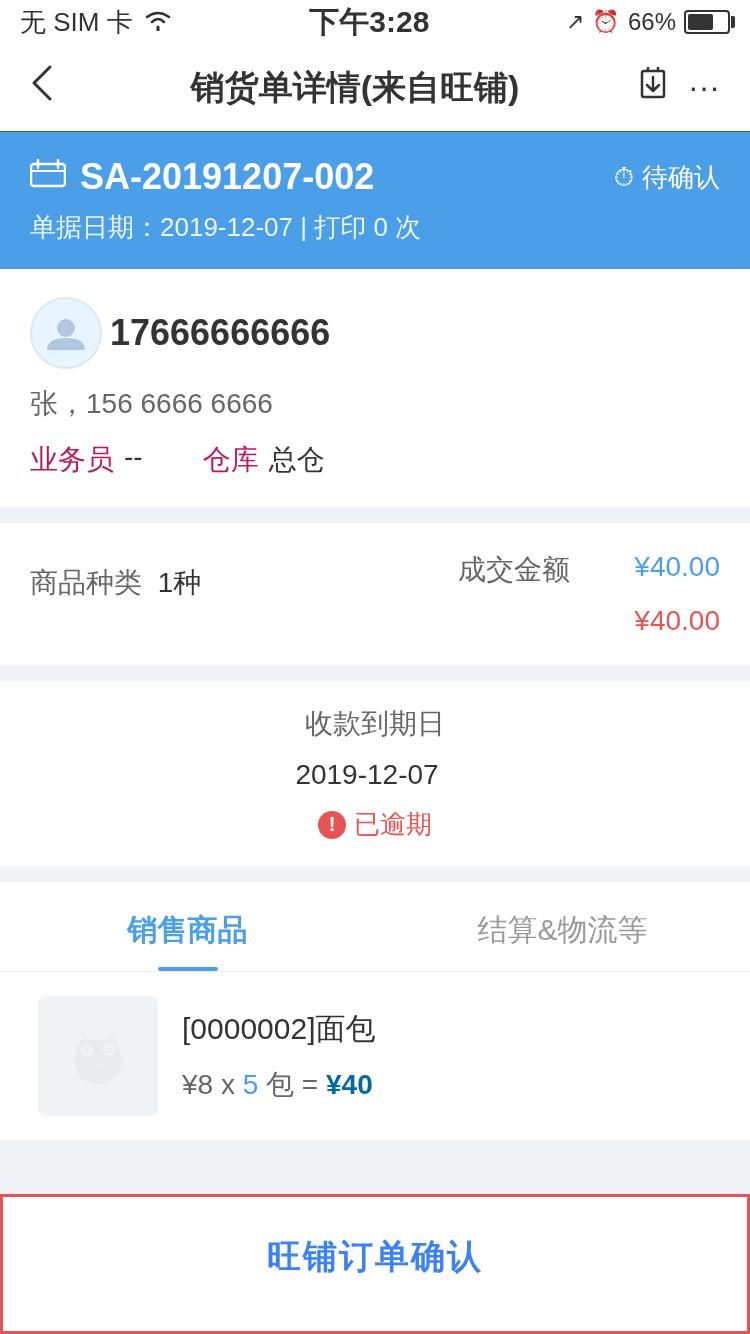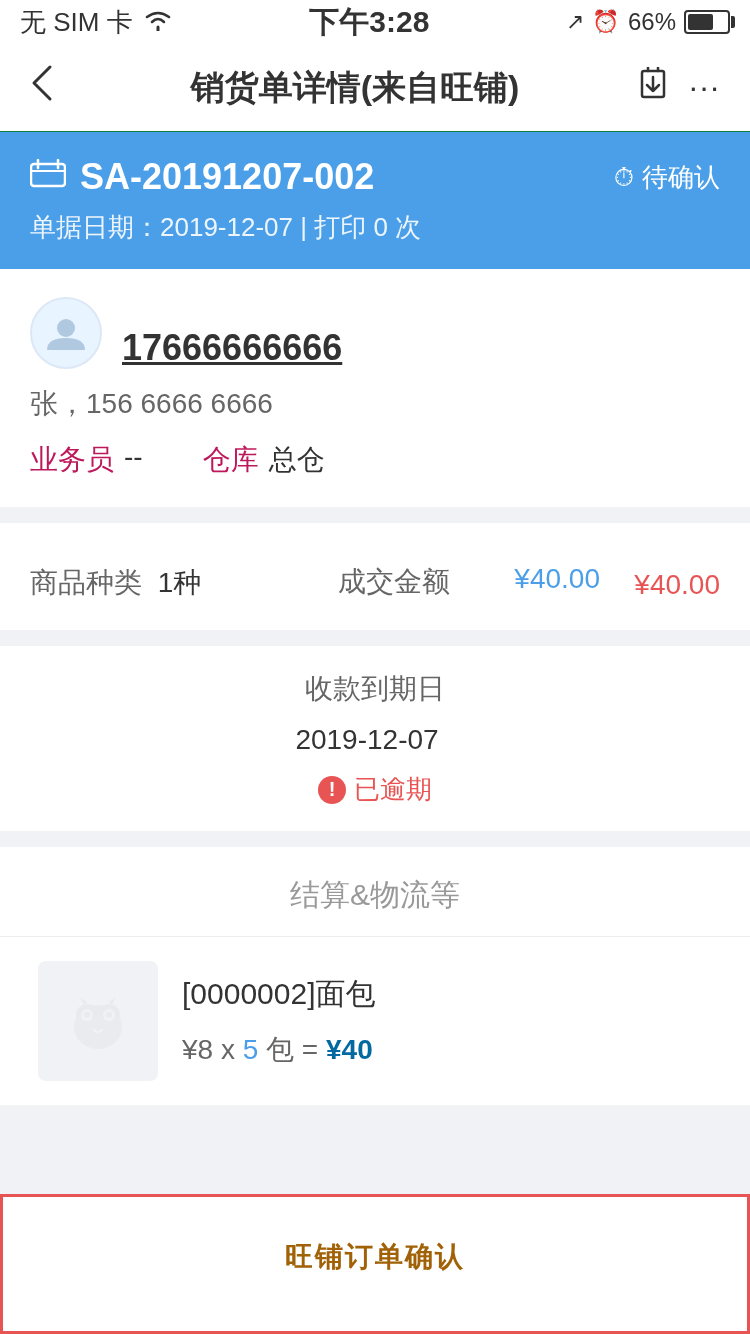--- a/index.html
+++ b/index.html
@@ -110,24 +110,23 @@
     }
 
     
     .customer-card {
       background: #fff;
       padding: 28px 30px;
       margin-bottom: 16px;
     }
     .customer-top {
       display: flex;
-      align-items: flex-end;
-      gap: 20px;
+      align-items: center;
+      gap: 8px;
       margin-bottom: 16px;
-      text-decoration: underline;
     }
     .avatar {
       width: 72px; height: 72px;
       border-radius: 50%;
       background: #e8f4ff;
       display: flex;
       align-items: center;
       justify-content: center;
       font-size: 36px;
       color: #aaa;
@@ -171,24 +170,23 @@
     .goods-type {
       font-size: 28px;
       color: #666;
     }
     .goods-type-value {
       color: #333;
       margin-left: 8px;
     }
     .summary-right {
       display: flex;
-      flex-direction: row;
+      flex-direction: column;
       align-items: flex-end;
-      gap: 0;
-      margin-top: 12px;
+      gap: 16px;
     }
     .amount-row {
       display: flex;
       justify-content: space-between;
       gap: 30px;
       font-size: 28px;
     }
     .amount-label { color: #666; }
     .amount-value { color: #4a9fe8; font-weight: 500; min-width: 120px; text-align: right; }
     .amount-value.red { color: #e85454; }
@@ -302,23 +300,23 @@
       background: #fff;
       padding: 16px 30px 30px;
       border: 3px solid #e85454;
     }
     .confirm-btn {
       width: 100%;
       height: 88px;
       background: #fff;
       border: none;
       border-radius: 8px;
-      font-size: 28px;
+      font-size: 34px;
       font-weight: 600;
-      color: #a16207;
+      color: #3b82f6;
       cursor: pointer;
       letter-spacing: 2px;
     }
   </style>
 </head>
 <body>
 
 <div class="status-bar">
   <div class="status-left">
     <span>无 SIM 卡</span>
@@ -424,20 +422,23 @@
 <div class="due-card">
   <span class="due-label">收款到期日</span>
   <span class="due-date">2019-12-07</span>
   <div class="overdue-badge">
     <div class="overdue-dot">!</div>
     <span>已逾期</span>
   </div>
 </div>
 
 <div class="tabs-container">
+  <div class="tab active">
+    <span>销售商品</span>
+  </div>
   <div class="tab">
     <span>结算&amp;物流等</span>
   </div>
 </div>
 
 <div class="product-list">
   <div class="product-item">
     <div class="product-thumbnail">
       <div class="product-owl">
         

